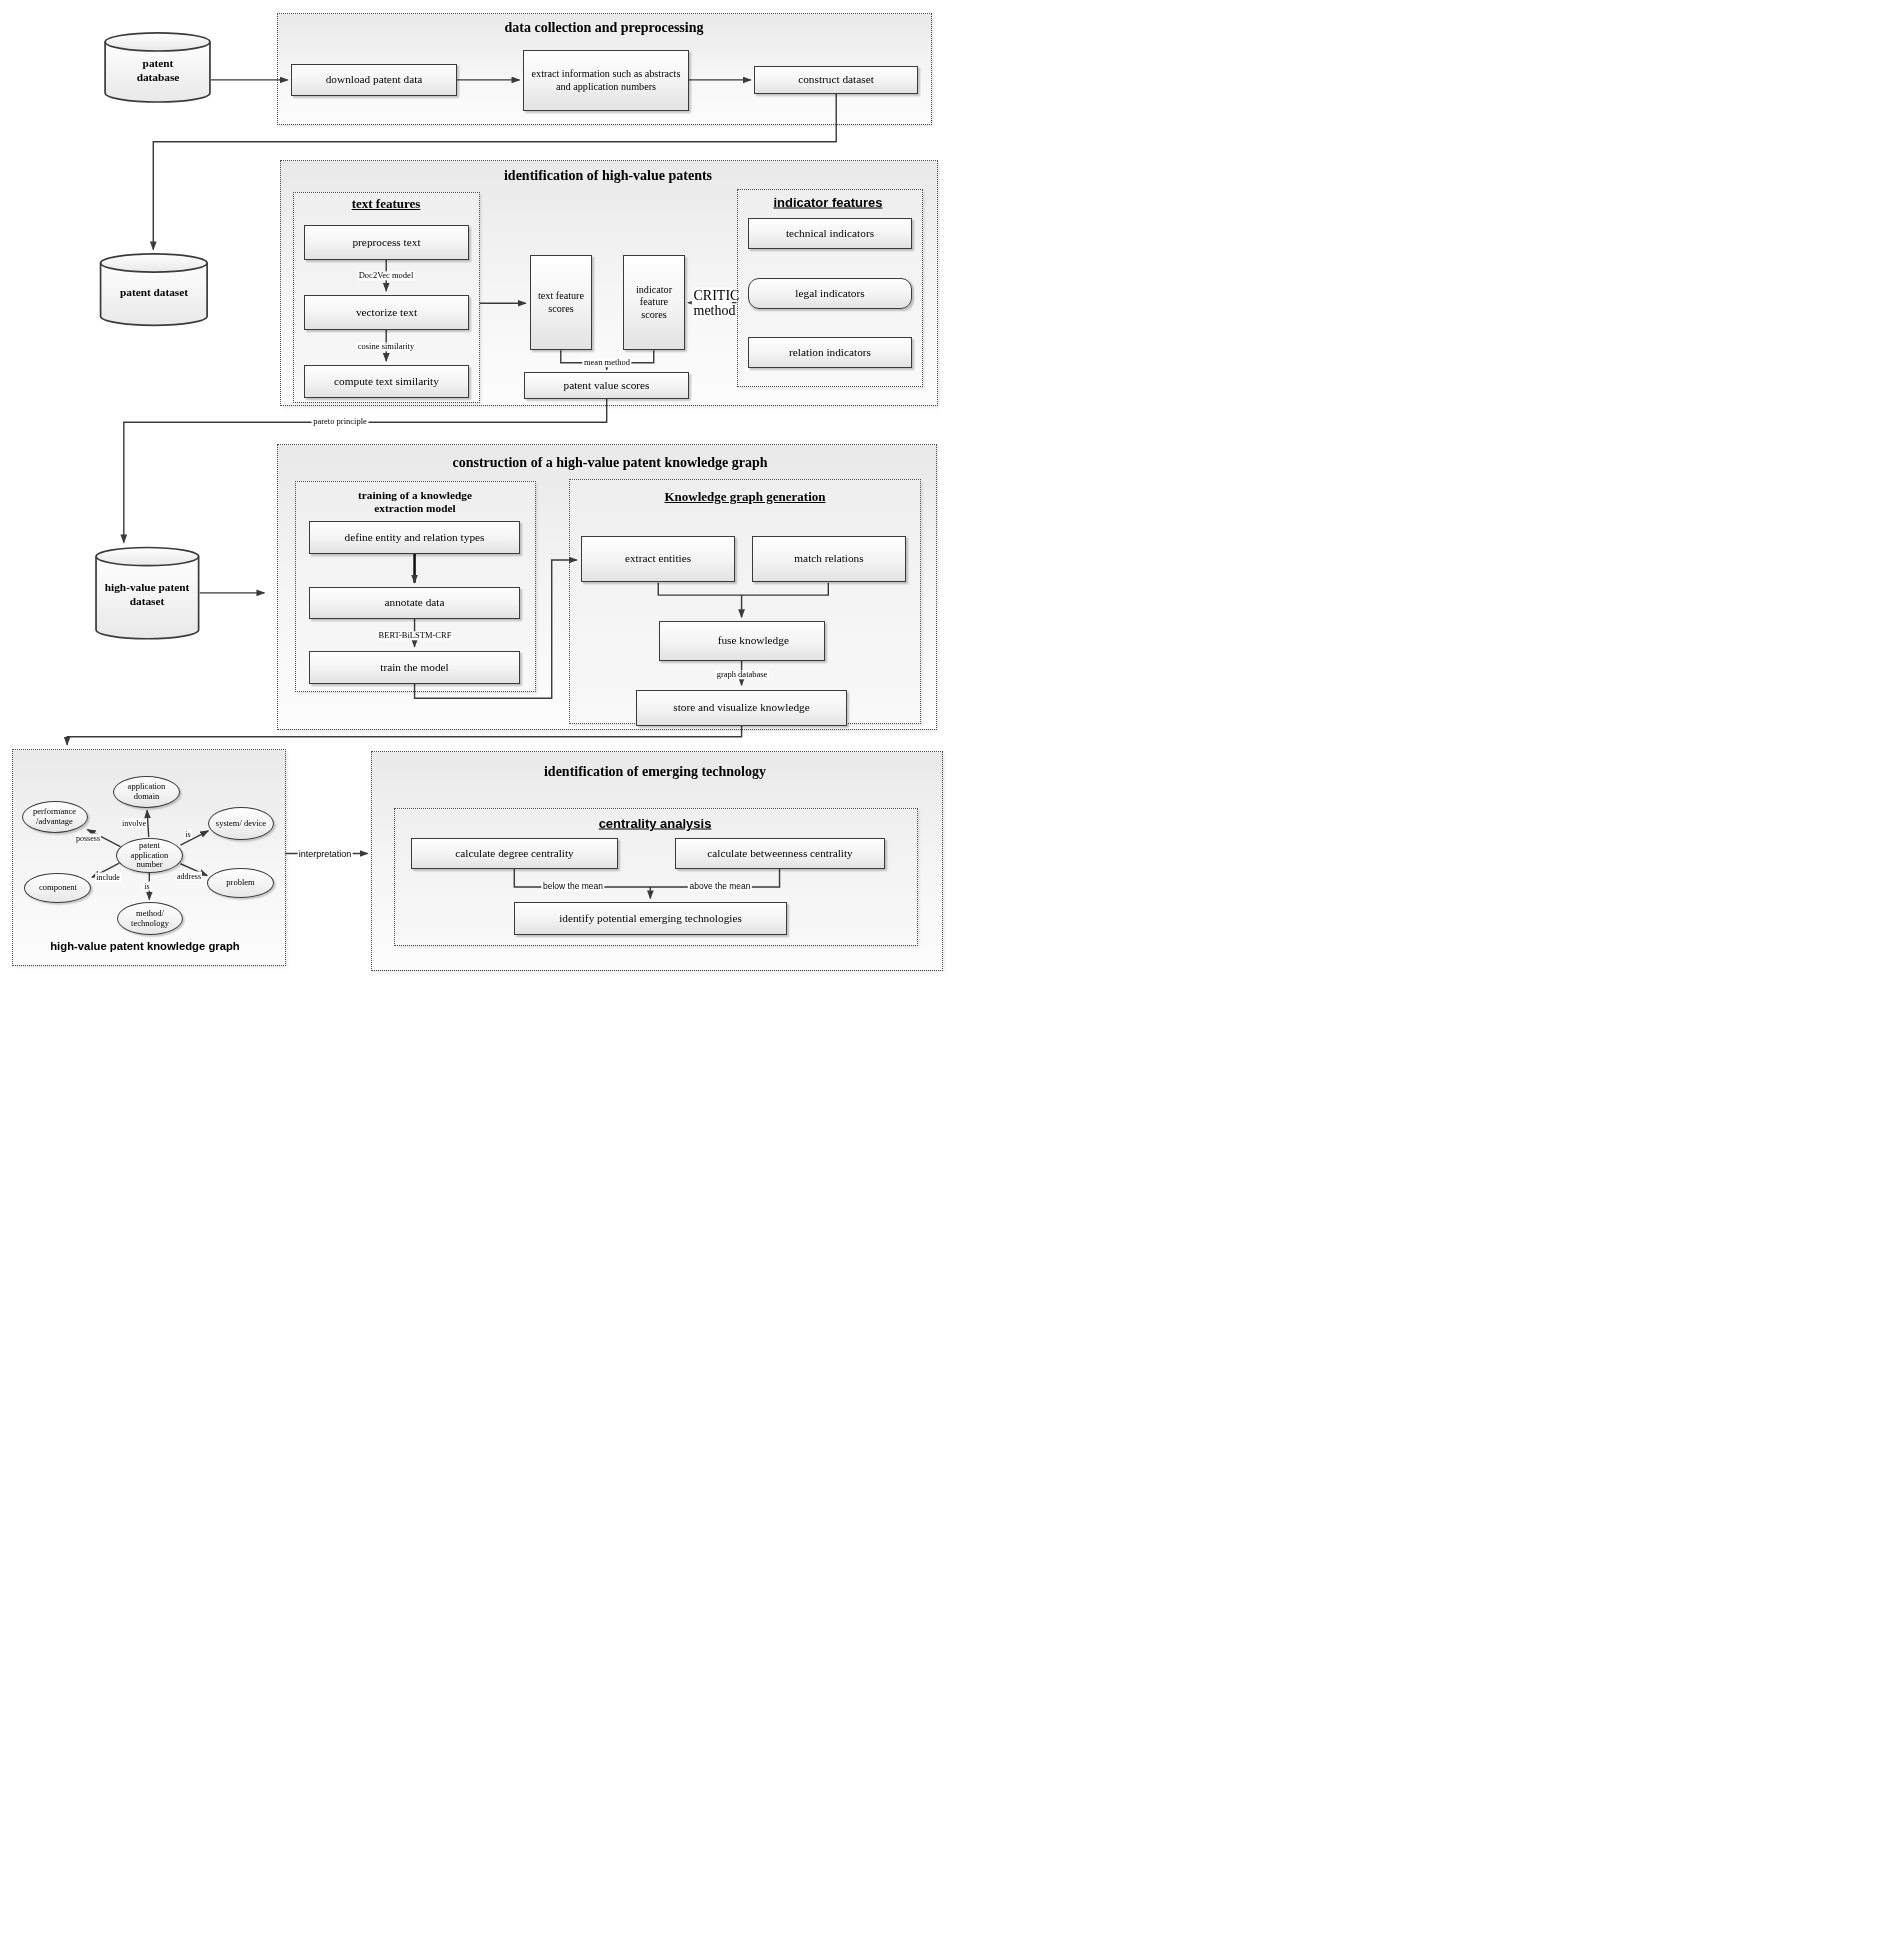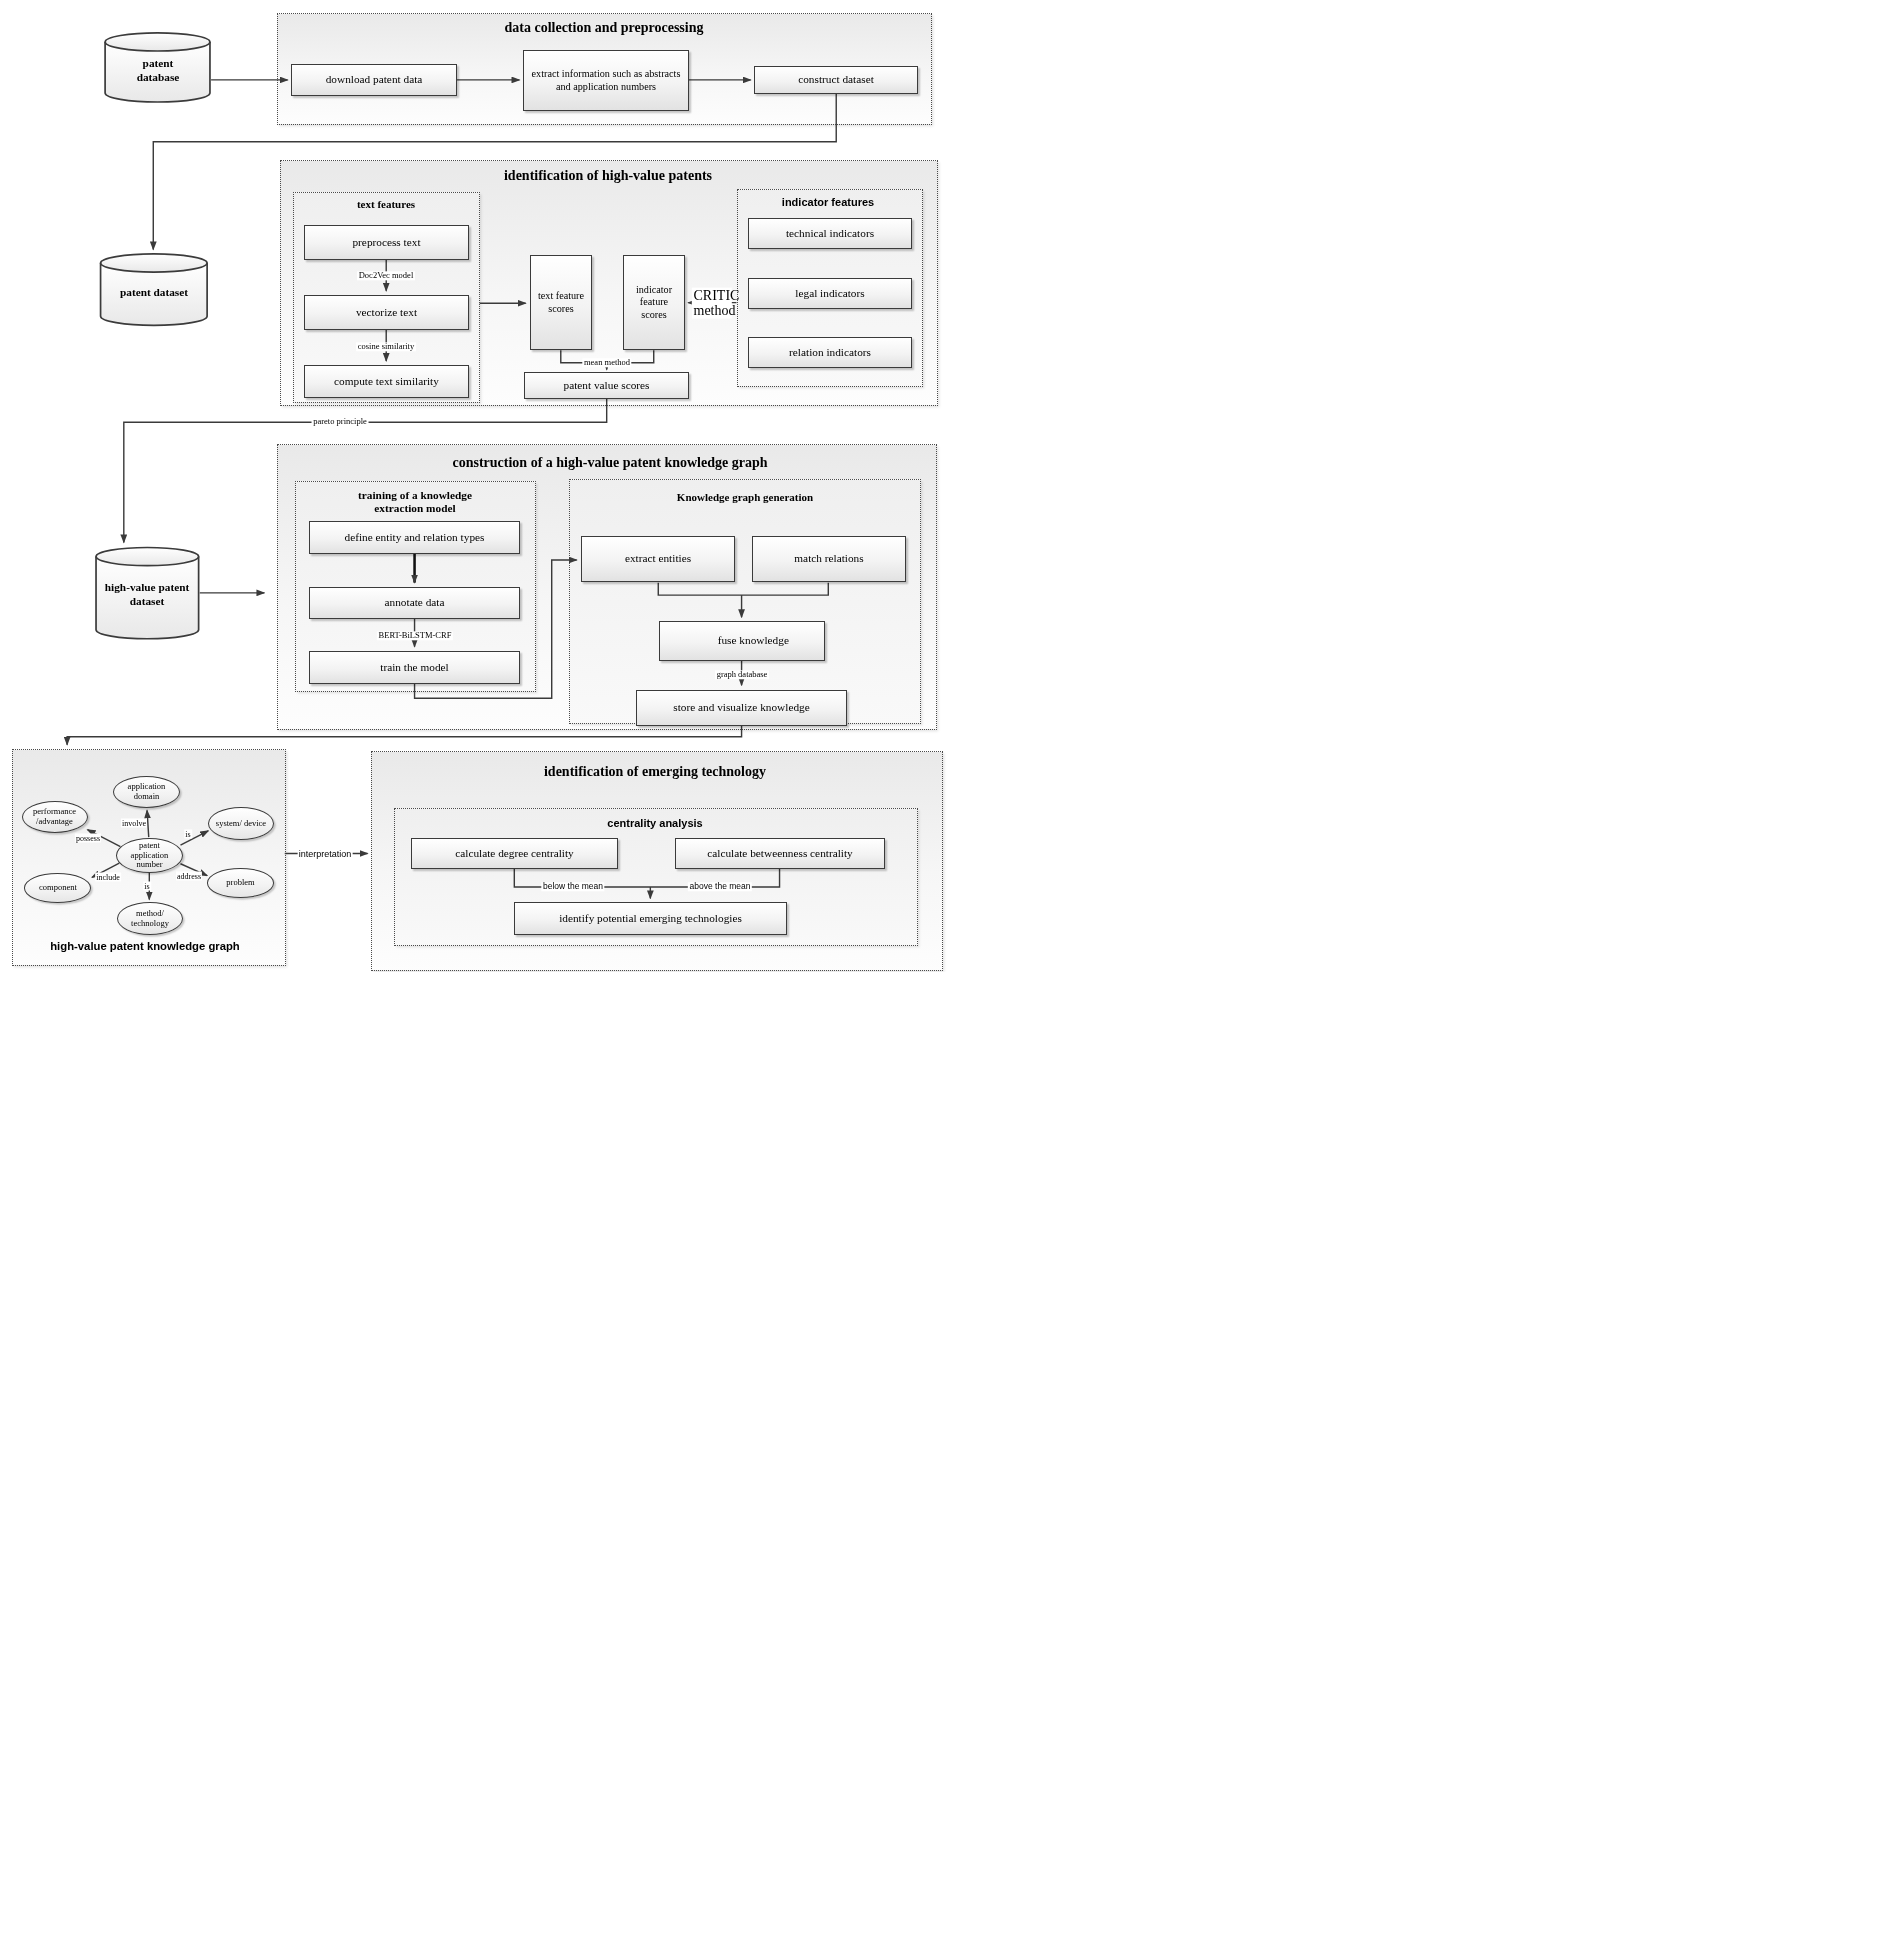--- a/index.html
+++ b/index.html
@@ -33,21 +33,21 @@
     box-shadow:1.7px 1.7px 1.7px rgba(0,0,0,0.20);
     display:flex; align-items:center; justify-content:center;
     text-align:center; font-size:8.5px; line-height:1.12; box-sizing:border-box; padding:1.1px 4.5px;
   }
   .title{
     position:absolute; font-weight:bold; white-space:nowrap;
     transform:translate(-50%,-50%); font-size:14px;
   }
   .subtitle{
     position:absolute; font-weight:bold; white-space:nowrap;
-    transform:translate(-50%,-50%); font-size:11px;
+    transform:translate(-50%,-50%); font-size:13px;text-decoration:underline;
   }
   .subtitle-wrap{
     position:absolute; font-weight:bold; text-align:center;
     transform:translate(-50%,-50%); font-size:11.3px; line-height:1.15; white-space:normal; width:153px;
   }
   .lbl{
     position:absolute; background:#ffffff; padding:0 1.7px; text-align:center;
     transform:translate(-50%,-50%); font-size:8.5px; white-space:nowrap; line-height:1.1;
   }
   .lbl-wrap{white-space:normal; width:37px; font-size:14px;}
@@ -162,21 +162,21 @@
   <div class="node" style="left:304px;top:365px;width:165px;height:33px;">compute text similarity</div>
 
   <div class="node small" style="left:530px;top:255px;width:62px;height:95px;">text feature scores</div>
   <div class="node small" style="left:623px;top:255px;width:62px;height:95px;">indicator feature scores</div>
   <div class="lbl lbl-wrap" style="left:712px;top:303px;">CRITIC method</div>
   <div class="lbl" style="left:607px;top:363px;">mean method</div>
   <div class="node" style="left:524px;top:372px;width:165px;height:27px;">patent value scores</div>
 
   <div class="subtitle sans" style="left:828px;top:202px;">indicator features</div>
   <div class="node" style="left:748px;top:218px;width:164px;height:31px;">technical indicators</div>
-  <div class="node" style="left:748px;top:278px;width:164px;height:31px;">legal indicators</div>
+  <div class="node" style="left:748px;top:278px;width:164px;height:31px;border-radius:11px;">legal indicators</div>
   <div class="node" style="left:748px;top:337px;width:164px;height:31px;">relation indicators</div>
 
   <div class="lbl" style="left:340px;top:422px;">pareto principle</div>
 
   <div class="title" style="left:610px;top:463px;">construction of a high-value patent knowledge graph</div>
   <div class="cyl-lbl" style="left:147px;top:594px;width:91px;">high-value patent dataset</div>
 
   <div class="subtitle-wrap" style="left:415px;top:502px;">training of a knowledge extraction model</div>
   <div class="node" style="left:309px;top:521px;width:211px;height:33px;">define entity and relation types</div>
   <div class="node" style="left:309px;top:587px;width:211px;height:32px;">annotate data</div>

